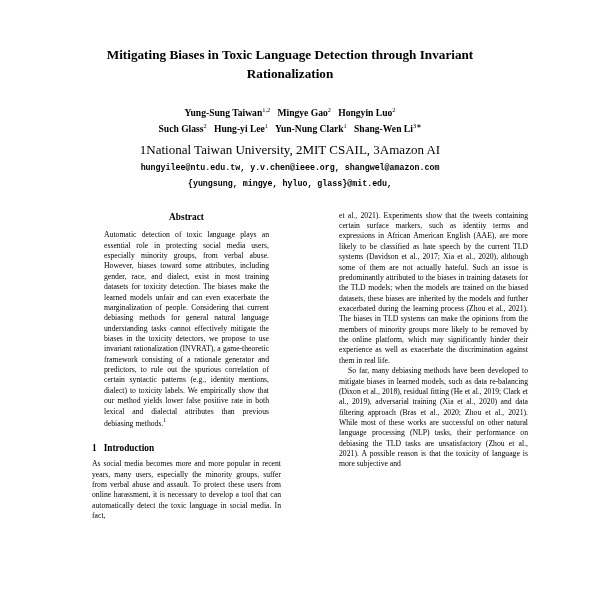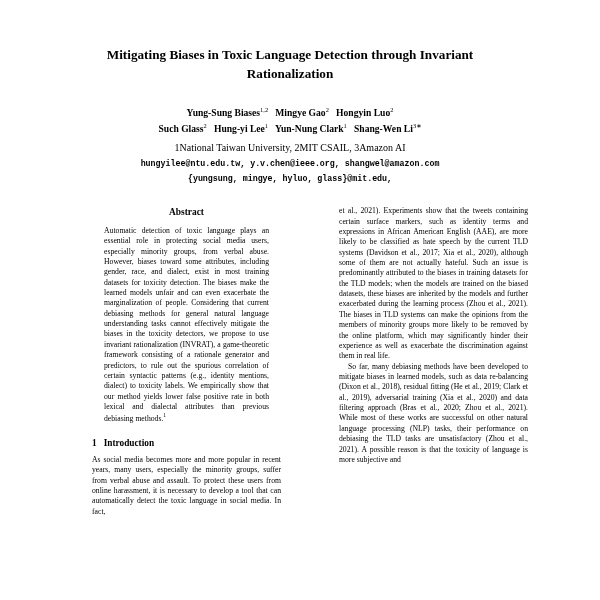--- a/index.html
+++ b/index.html
@@ -40,21 +40,21 @@
     white-space: nowrap;
   }
   sup {
     font-size: 6.4px;
     font-weight: normal;
     vertical-align: super;
     line-height: 0;
   }
   .affil {
     text-align: center;
-    font-size: 10px;
+    font-size: 13px;
     line-height: 1.5;
     margin-top: 3px;
     font-weight: normal;
   }
   .emails {
     text-align: center;
     font-family: "Liberation Mono", monospace;
     font-size: 8.3px;
     line-height: 1.55;
     margin-top: 3px;
@@ -111,21 +111,21 @@
 </style>
 </head>
 <body>
 
 <div class="page">
 
   <div class="title">Mitigating Biases in Toxic Language Detection through Invariant Rationalization</div>
 
   <div class="authors">
     <div class="line">
-      <span>Yung-Sung Biases</span><sup>1,2</sup>&nbsp;&nbsp;
+      <span>Yung-Sung Taiwan</span><sup>1,2</sup>&nbsp;&nbsp;
       <span>Mingye Gao</span><sup>2</sup>&nbsp;&nbsp;
       <span>Hongyin Luo</span><sup>2</sup>
     </div>
     <div class="line">
       <span>Such Glass</span><sup>2</sup>&nbsp;&nbsp;
       <span>Hung-yi Lee</span><sup>1</sup>&nbsp;&nbsp;
       <span>Yun-Nung Clark</span><sup>1</sup>&nbsp;&nbsp;
       <span>Shang-Wen Li</span><sup>3∗</sup>
     </div>
     <div class="affil">1National Taiwan University, 2MIT CSAIL, 3Amazon AI</div>

